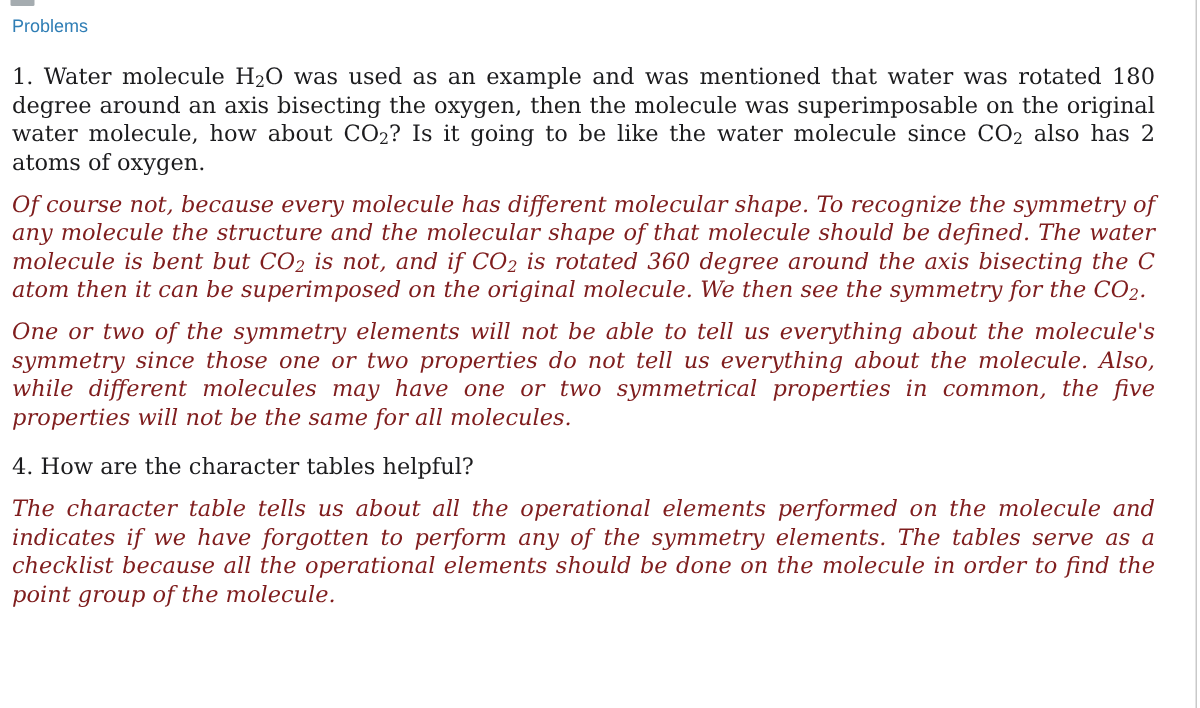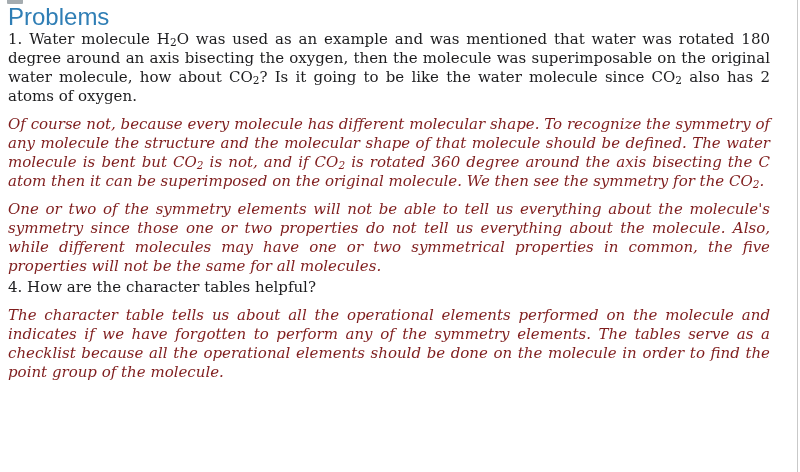--- a/index.html
+++ b/index.html
@@ -34,33 +34,33 @@
     left: 7px;
     width: 16px;
     height: 4px;
     background: #5b6770;
     opacity: 0.55;
     border-radius: 0 0 1px 1px;
   }
   .doc-title {
     font-family: "Liberation Sans", sans-serif;
     font-weight: 400;
-    font-size: 24px;
+    font-size: 12px;
     line-height: 22px;
     color: #2f7eb5;
     margin: 2px 0 2px 0;
   }
   p.para {
     margin: 0;
     font-size: 15px;
     line-height: 19px;
     text-align: justify;
   }
   p.question {
-    margin-top: 2px;
+    margin-top: 14px;
     color: #1c1c1e;
   }
   p.answer {
     margin-top: 9px;
     font-style: italic;
     color: #7f1d1d;
   }
   p.para sub {
     font-size: 10.5px;
     line-height: 0;

